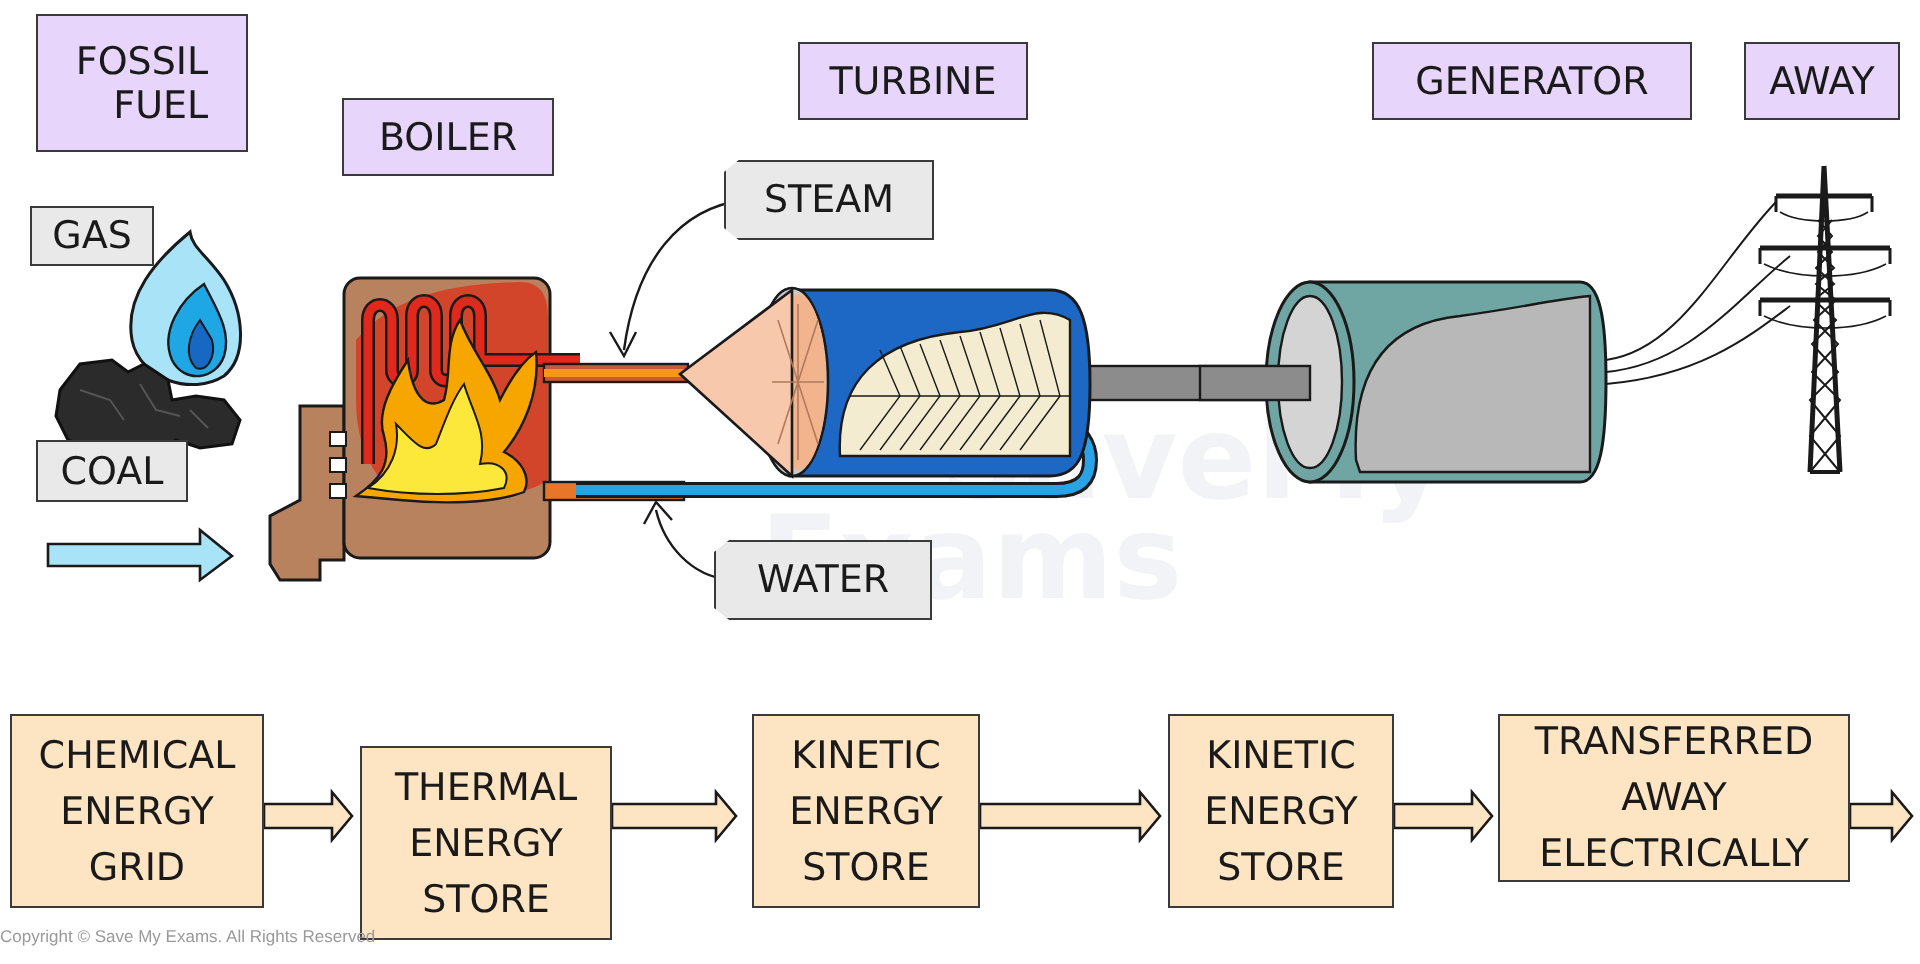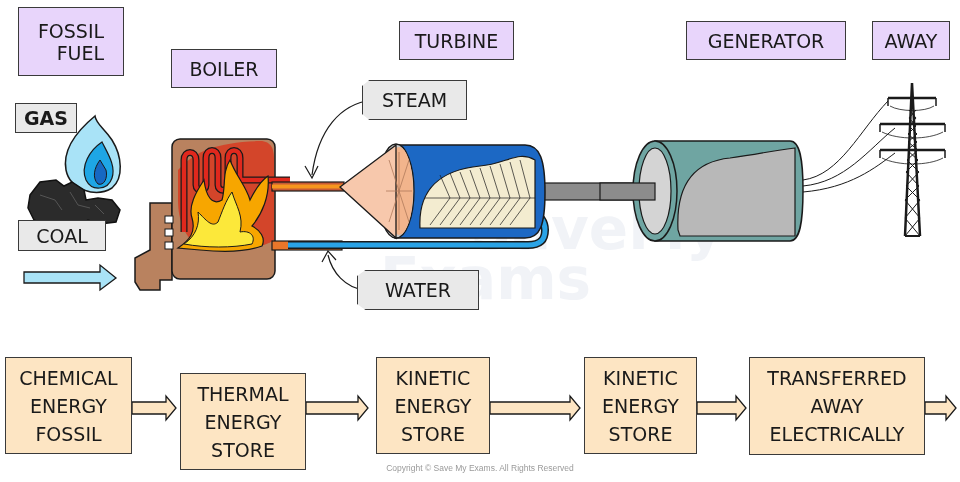--- a/index.html
+++ b/index.html
@@ -7,21 +7,21 @@
          font-family: "DejaVu Sans", sans-serif; color: #1a1a1a; }
   .lbl { position: absolute; background: #e8d5fb; border: 1.5px solid #3a3a3a;
          display: flex; align-items: center; justify-content: center; text-align: right;
          font-size: 19px; line-height: 22px; box-sizing: border-box; }
   .tag { position: absolute; background: #e9e9e9; border: 1.5px solid #3a3a3a;
          display: flex; align-items: center; justify-content: center;
          font-size: 19px; box-sizing: border-box; }
   .store { position: absolute; background: #fde5c3; border: 1.5px solid #3a3a3a;
            display: flex; align-items: center; justify-content: center; text-align: center;
            font-size: 19px; line-height: 28px; box-sizing: border-box; white-space: pre-line; }
-  .copy { position: absolute; left: 0; width: 960px; top: 463px; text-align: center;
+  .copy { position: absolute; left: 0; width: 960px; top: 463px; 
           font-size: 8.5px; color: #9a9a9a; font-family: "Liberation Sans", sans-serif; }
   svg#scene { position: absolute; left: 0; top: 0; }
   .watermark { position: absolute; font-family: "DejaVu Sans", sans-serif; font-weight: bold;
                color: #f1f3f7; font-size: 58px; line-height: 58px; }
 </style>
 </head>
 <body>
 
 <div class="watermark" style="left:470px;top:200px;">SaveMy</div>
 <div class="watermark" style="left:380px;top:250px;">Exams</div>
@@ -124,35 +124,35 @@
   </g>
 </svg>
 
 <div class="lbl" style="left:18px;top:7px;width:106px;height:69px;white-space:pre-line;">FOSSIL
 FUEL</div>
 <div class="lbl" style="left:171px;top:21px;width:106px;height:39px;margin-top:28px;">BOILER</div>
 <div class="lbl" style="left:399px;top:21px;width:115px;height:39px;">TURBINE</div>
 <div class="lbl" style="left:643px;top:21px;width:160px;height:39px;margin-left:43px;">GENERATOR</div>
 <div class="lbl" style="left:872px;top:21px;width:78px;height:39px;">AWAY</div>
 
-<div class="tag" style="left:15px;top:103px;width:62px;height:30px;font-weight:bold;">GAS</div>
-<div class="tag" style="left:18px;top:220px;width:88px;height:31px;">COAL</div>
+<div class="tag" style="left:15px;top:103px;width:62px;height:30px;">GAS</div>
+<div class="tag" style="left:18px;top:220px;width:76px;height:31px;">COAL</div>
 
 <div class="tag" style="left:362px;top:80px;width:105px;height:40px;clip-path:polygon(7% 0,100% 0,100% 100%,7% 100%,0 85%,0 15%);">STEAM</div>
-<div class="tag" style="left:357px;top:270px;width:122px;height:40px;clip-path:polygon(7% 0,100% 0,100% 100%,7% 100%,0 85%,0 15%);">WATER</div>
+<div class="tag" style="left:357px;top:270px;width:109px;height:40px;clip-path:polygon(7% 0,100% 0,100% 100%,7% 100%,0 85%,0 15%);">WATER</div>
 
 <div class="store" style="left:5px;top:357px;width:127px;height:97px;">CHEMICAL
 ENERGY
-FOSSIL</div>
+GRID</div>
 <div class="store" style="left:180px;top:357px;width:126px;height:97px;margin-top:16px;">THERMAL
 ENERGY
 STORE</div>
 <div class="store" style="left:376px;top:357px;width:114px;height:97px;">KINETIC
 ENERGY
 STORE</div>
 <div class="store" style="left:584px;top:357px;width:113px;height:97px;">KINETIC
 ENERGY
 STORE</div>
-<div class="store" style="left:749px;top:357px;width:176px;height:98px;">TRANSFERRED
+<div class="store" style="left:749px;top:357px;width:176px;height:84px;">TRANSFERRED
 AWAY
 ELECTRICALLY</div>
 
 <div class="copy">Copyright © Save My Exams. All Rights Reserved</div>
 
 </body></html>

